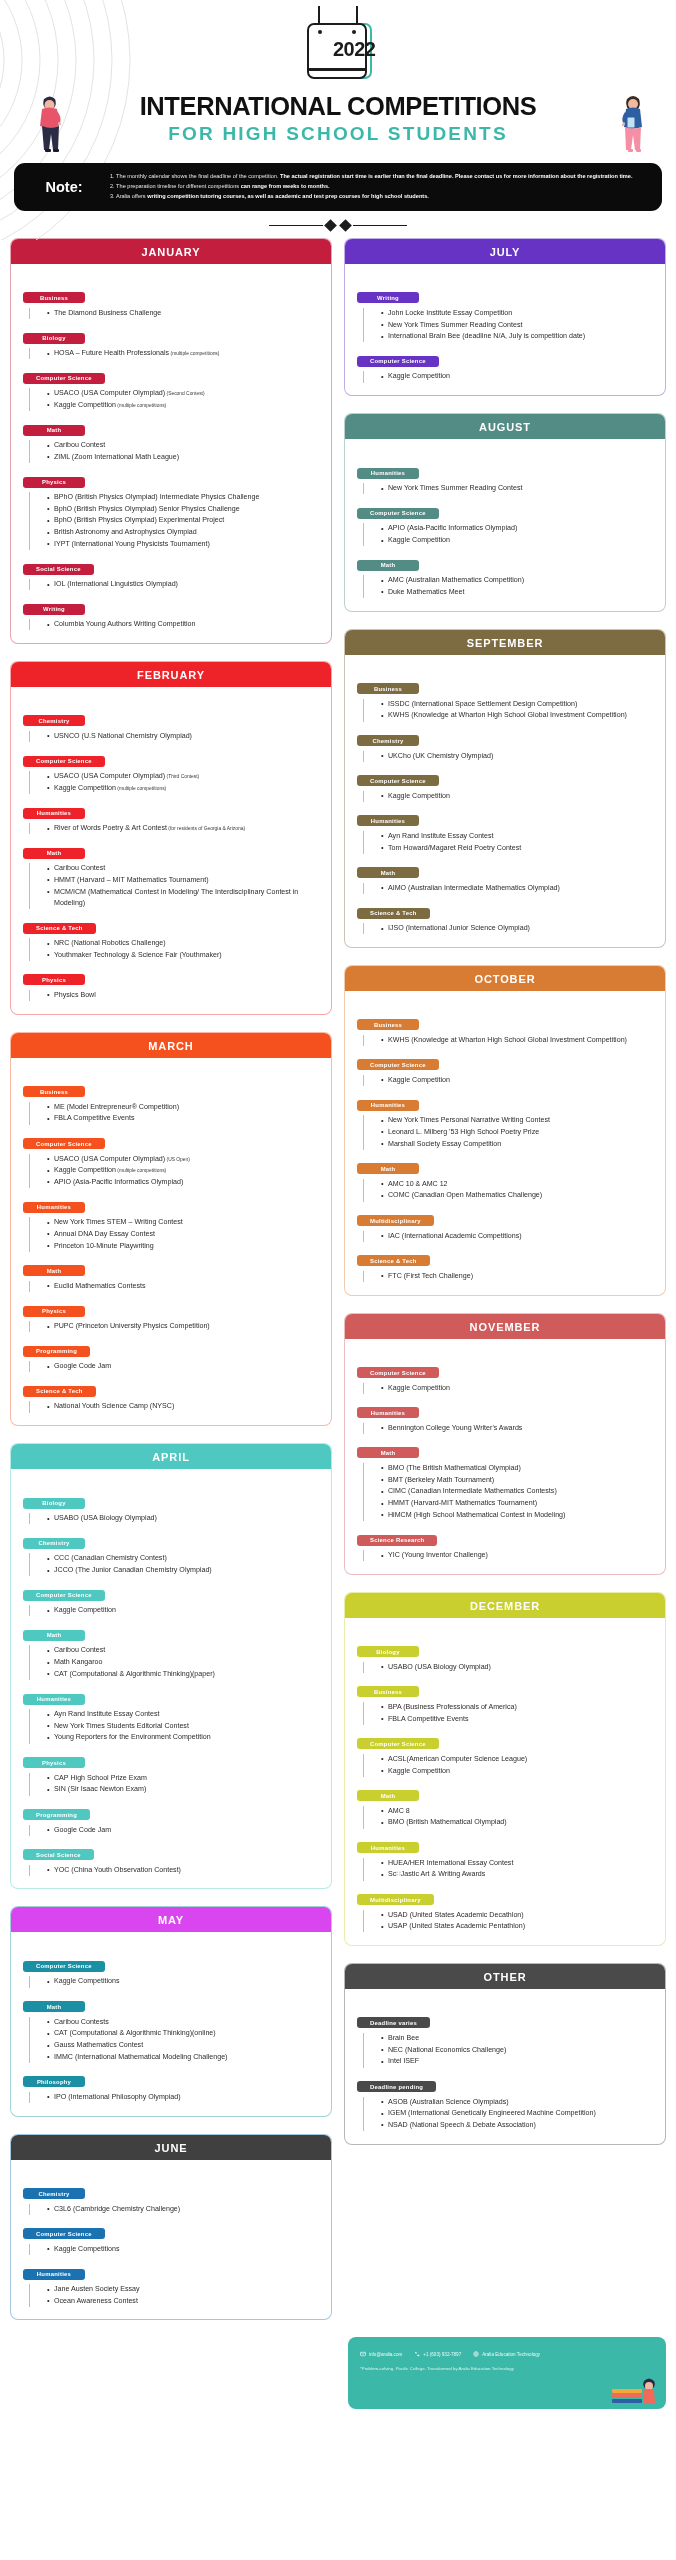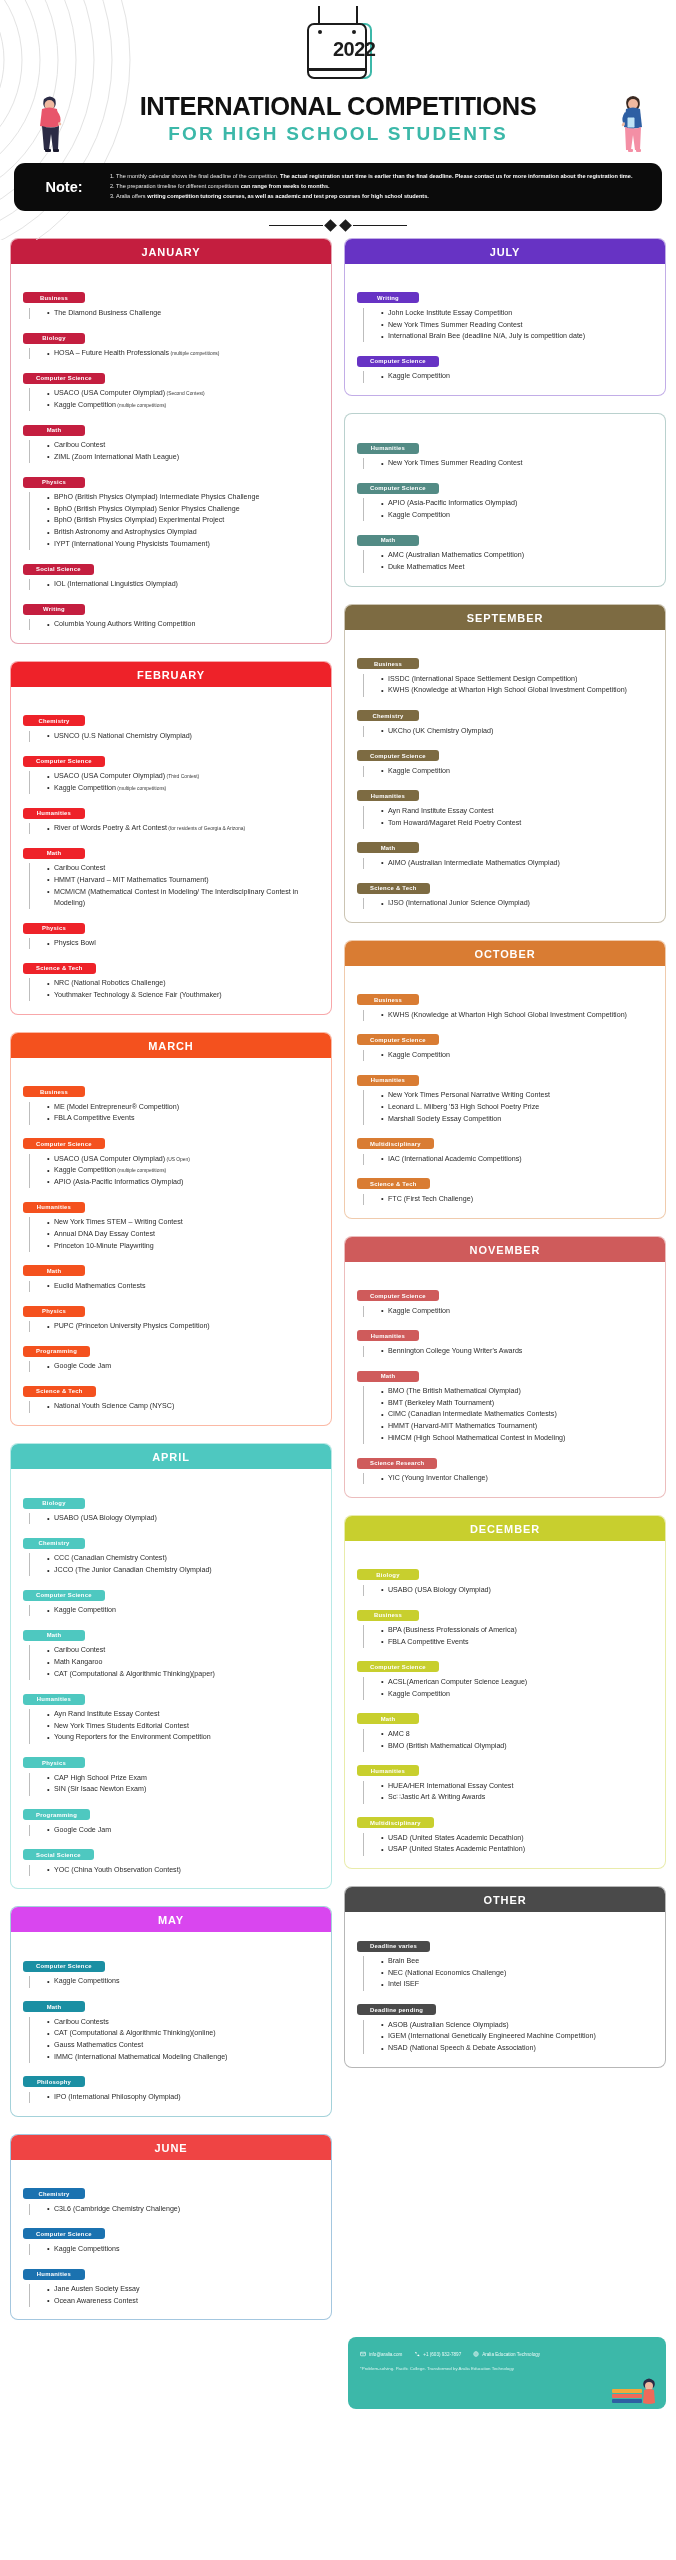--- a/index.html
+++ b/index.html
@@ -242,26 +242,26 @@
                 <li><span>Kaggle Competition</span><span class="note-sm"> (multiple competitions)</span></li>
               </ul></div>
             <div class="group"><span class="subject" style="background: rgb(238, 34, 41);">Humanities</span><ul class="items">
                 <li><span>River of Words Poetry &amp; Art Contest</span><span class="note-sm"> (for residents of Georgia &amp; Arizona)</span></li>
               </ul></div>
             <div class="group"><span class="subject" style="background: rgb(238, 34, 41);">Math</span><ul class="items">
                 <li><span>Caribou Contest</span></li>
                 <li><span>HMMT (Harvard – MIT Mathematics Tournament)</span></li>
                 <li><span>MCM/ICM (Mathematical Contest in Modeling/ The Interdisciplinary Contest in Modeling)</span></li>
               </ul></div>
-            <div class="group"><span class="subject" style="background: rgb(238, 34, 41);">Physics</span><ul class="items">
-                <li><span>Physics Bowl</span></li>
-              </ul></div>
             <div class="group"><span class="subject" style="background: rgb(238, 34, 41);">Science &amp; Tech</span><ul class="items">
                 <li><span>NRC (National Robotics Challenge)</span></li>
                 <li><span>Youthmaker Technology &amp; Science Fair (Youthmaker)</span></li>
+              </ul></div>
+            <div class="group"><span class="subject" style="background: rgb(238, 34, 41);">Physics</span><ul class="items">
+                <li><span>Physics Bowl</span></li>
               </ul></div>
           </div>
         </div>
         <div class="month" style="border-color: rgba(244, 81, 30, 0.4);">
           <div class="month-head" style="background: rgb(244, 81, 30);">MARCH</div>
           <div class="month-body">
             <div class="group"><span class="subject" style="background: rgb(244, 81, 30);">Business</span><ul class="items">
                 <li><span>ME (Model Entrepreneur® Competition)</span></li>
                 <li><span>FBLA Competitive Events</span></li>
               </ul></div>
@@ -335,21 +335,21 @@
                 <li><span>CAT (Computational &amp; Algorithmic Thinking)(online)</span></li>
                 <li><span>Gauss Mathematics Contest</span></li>
                 <li><span>IMMC (International Mathematical Modeling Challenge)</span></li>
               </ul></div>
             <div class="group"><span class="subject" style="background: rgb(27, 143, 163);">Philosophy</span><ul class="items">
                 <li><span>IPO (International Philosophy Olympiad)</span></li>
               </ul></div>
           </div>
         </div>
         <div class="month" style="border-color: rgba(27, 114, 176, 0.4);">
-          <div class="month-head" style="background: #ef4444;">JUNE</div>
+          <div class="month-head" style="background: #404040;">JUNE</div>
           <div class="month-body">
             <div class="group"><span class="subject" style="background: rgb(27, 114, 176);">Chemistry</span><ul class="items">
                 <li><span>C3L6 (Cambridge Chemistry Challenge)</span></li>
               </ul></div>
             <div class="group"><span class="subject" style="background: rgb(27, 114, 176);">Computer Science</span><ul class="items">
                 <li><span>Kaggle Competitions</span></li>
               </ul></div>
             <div class="group"><span class="subject" style="background: rgb(27, 114, 176);">Humanities</span><ul class="items">
                 <li><span>Jane Austen Society Essay</span></li>
                 <li><span>Ocean Awareness Contest</span></li>
@@ -365,20 +365,21 @@
                 <li><span>John Locke Institute Essay Competition</span></li>
                 <li><span>New York Times Summer Reading Contest</span></li>
                 <li><span>International Brain Bee (deadline N/A, July is competition date)</span></li>
               </ul></div>
             <div class="group"><span class="subject" style="background: rgb(103, 51, 196);">Computer Science</span><ul class="items">
                 <li><span>Kaggle Competition</span></li>
               </ul></div>
           </div>
         </div>
         <div class="month" style="border-color: rgba(83, 139, 133, 0.4);">
+          <div class="month-head" style="background: rgb(83, 139, 133);">AUGUST</div>
           <div class="month-body">
             <div class="group"><span class="subject" style="background: rgb(83, 139, 133);">Humanities</span><ul class="items">
                 <li><span>New York Times Summer Reading Contest</span></li>
               </ul></div>
             <div class="group"><span class="subject" style="background: rgb(83, 139, 133);">Computer Science</span><ul class="items">
                 <li><span>APIO (Asia-Pacific Informatics Olympiad)</span></li>
                 <li><span>Kaggle Competition</span></li>
               </ul></div>
             <div class="group"><span class="subject" style="background: rgb(83, 139, 133);">Math</span><ul class="items">
                 <li><span>AMC (Australian Mathematics Competition)</span></li>
@@ -417,20 +418,24 @@
             <div class="group"><span class="subject" style="background: rgb(217, 124, 51);">Business</span><ul class="items">
                 <li><span>KWHS (Knowledge at Wharton High School Global Investment Competition)</span></li>
               </ul></div>
             <div class="group"><span class="subject" style="background: rgb(217, 124, 51);">Computer Science</span><ul class="items">
                 <li><span>Kaggle Competition</span></li>
               </ul></div>
             <div class="group"><span class="subject" style="background: rgb(217, 124, 51);">Humanities</span><ul class="items">
                 <li><span>New York Times Personal Narrative Writing Contest</span></li>
                 <li><span>Leonard L. Milberg '53 High School Poetry Prize</span></li>
                 <li><span>Marshall Society Essay Competition</span></li>
+              </ul></div>
+            <div class="group"><span class="subject" style="background: rgb(217, 124, 51);">Math</span><ul class="items">
+                <li><span>AMC 10 &amp; AMC 12</span></li>
+                <li><span>COMC (Canadian Open Mathematics Challenge)</span></li>
               </ul></div>
             <div class="group"><span class="subject" style="background: rgb(217, 124, 51);">Multidisciplinary</span><ul class="items">
                 <li><span>IAC (International Academic Competitions)</span></li>
               </ul></div>
             <div class="group"><span class="subject" style="background: rgb(217, 124, 51);">Science &amp; Tech</span><ul class="items">
                 <li><span>FTC (First Tech Challenge)</span></li>
               </ul></div>
           </div>
         </div>
         <div class="month" style="border-color: rgba(207, 91, 91, 0.4);">

